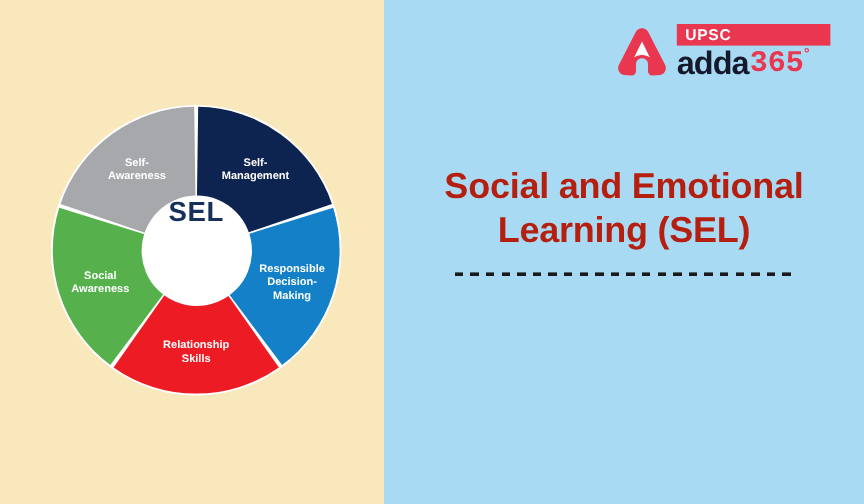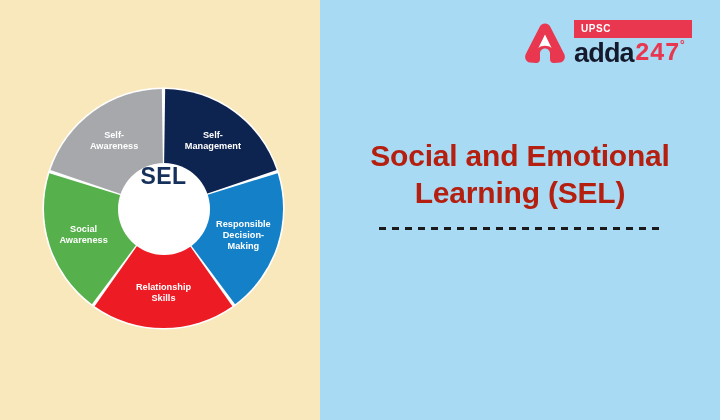--- a/index.html
+++ b/index.html
@@ -59,30 +59,30 @@
   #logo {
     position:absolute;
     right:28px; top:20px;
     display:flex; align-items:center; gap:7px;
   }
   #logo-mark { width:44px; height:46px; display:block; flex:0 0 44px; }
   #logo-text { display:flex; flex-direction:column; align-items:flex-start; }
   #upsc-badge {
     background:#e8374f;
     color:#ffffff;
-    font-size:10px;
+    font-size:13px;
     font-weight:bold;
     letter-spacing:0.6px;
     padding:1px 9px 2px 7px;
-    width:118px;
+    width:128px;
     line-height:15px;
     font-family:"Liberation Sans", sans-serif;
   }
   #adda-row {
-    display:flex; align-items:center;
+    display:flex; align-items:flex-start;
     margin-top:2px;
     line-height:1;
   }
   #adda-word {
     color:#15192c;
     font-size:27px;
     font-weight:bold;
     letter-spacing:-0.8px;
     font-family:"Liberation Sans", sans-serif;
   }
@@ -186,21 +186,21 @@
                  L16.6 6.0
                  C17.6 4.0 19.4 2.5 22 2.5 Z" fill="#e8374f"></path>
         <path d="M22 13.5 L28.6 27.0
                  C26.9 25.6 24.6 24.8 22 24.8
                  C19.4 24.8 17.1 25.6 15.4 27.0 Z" fill="#ffffff"></path>
       </svg>
       <div id="logo-text">
         <div id="upsc-badge" style="background: rgb(232, 55, 79);">UPSC</div>
         <div id="adda-row">
           <span id="adda-word" style="color: rgb(21, 25, 44);">adda</span>
-          <span id="adda-num" style="color: rgb(232, 55, 79);"><span>247</span><sup>°</sup></span>
+          <span id="adda-num" style="color: rgb(232, 55, 79);"><span>365</span><sup>°</sup></span>
         </div>
       </div>
     </div>
 
     <div id="headline-block">
       <div id="title-main" style="color: rgb(181, 31, 16);">Social and Emotional Learning (SEL)</div>
       <div id="divider"></div>
     </div>
 
   </div>

